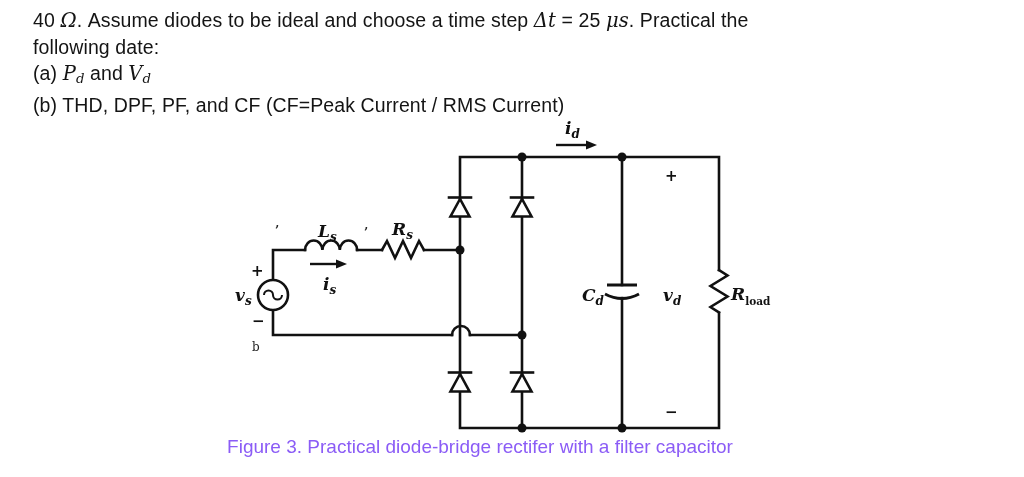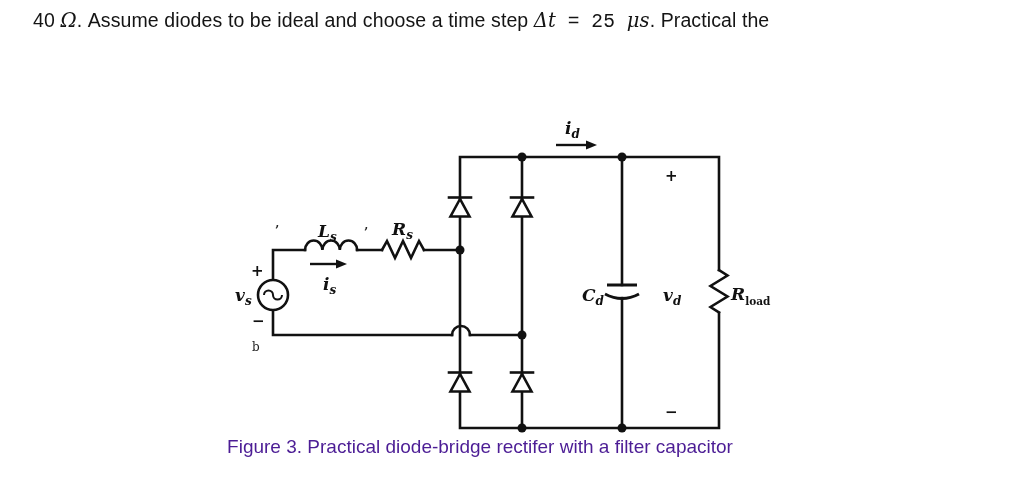--- a/index.html
+++ b/index.html
@@ -16,21 +16,21 @@
     position:absolute;left:33px;top:7px;width:960px;
     font-size:19.5px;line-height:26px;
     letter-spacing:0.1px;
     color:#141414;
   }
   .math-it{
     font-family:"DejaVu Serif",serif;
     font-style:italic;
   }
   .math-up{
-    font-family:Liberation Mono, monospace;
+    font-family:Liberation Sans, sans-serif;
     font-style:normal;
   }
   .msub{
     font-family:"DejaVu Serif",serif;
     font-style:italic;
     font-size:0.68em;
     vertical-align:-0.25em;
   }
   
   .circuit-svg{position:absolute;left:0;top:0;}
@@ -67,20 +67,23 @@
     font-family:"Liberation Sans",sans-serif;
   }
 </style>
 </head>
 <body>
 
 <div class="page">
 
   <div class="problem">
     <div><span>40 </span><span class="math-it">Ω</span><span>. Assume diodes to be ideal and choose a time step </span><span class="math-it">Δt</span><span class="math-up"> = 25 </span><span class="math-it">μs</span><span>. Practical the</span></div>
+    <div><span>following date:</span></div>
+    <div><span>(a) </span><span class="math-it">P</span><span class="msub">d</span><span> and </span><span class="math-it">V</span><span class="msub">d</span></div>
+    <div><span>(b) THD, DPF, PF, and CF (CF=Peak Current / RMS Current)</span></div>
   </div>
 
   <svg class="circuit-svg" width="1024" height="477" viewBox="0 0 1024 477">
 
     <g>
       <path class="wire" d="M460,157 H719
                             M460,428 H719
                             M460,157 V428
                             M522,157 V428
                             M719,157 V270
@@ -159,15 +162,15 @@
       <text class="clabel" x="323" y="290"><tspan>i</tspan><tspan class="csub" dy="4">s</tspan></text>
       <text class="clabel" x="565" y="134"><tspan>i</tspan><tspan class="csub" dy="4">d</tspan></text>
       <text class="clabel" x="582" y="301"><tspan>C</tspan><tspan class="csub" dy="4">d</tspan></text>
       <text class="clabel" x="663" y="301"><tspan>v</tspan><tspan class="csub" dy="4">d</tspan></text>
       <text class="clabel" x="731" y="300"><tspan>R</tspan><tspan class="csub csub-sm" dy="5">load</tspan></text>
       <text class="csign" x="665" y="181">+</text>
       <text class="csign" x="665" y="417">−</text>
     </g>
   </svg>
 
-  <div class="caption" style="color: #4c1d95;">Figure 3. Practical diode-bridge rectifer with a filter capacitor</div>
+  <div class="caption" style="color: #8b5cf6;">Figure 3. Practical diode-bridge rectifer with a filter capacitor</div>
 
 </div>
 
 </body></html>

